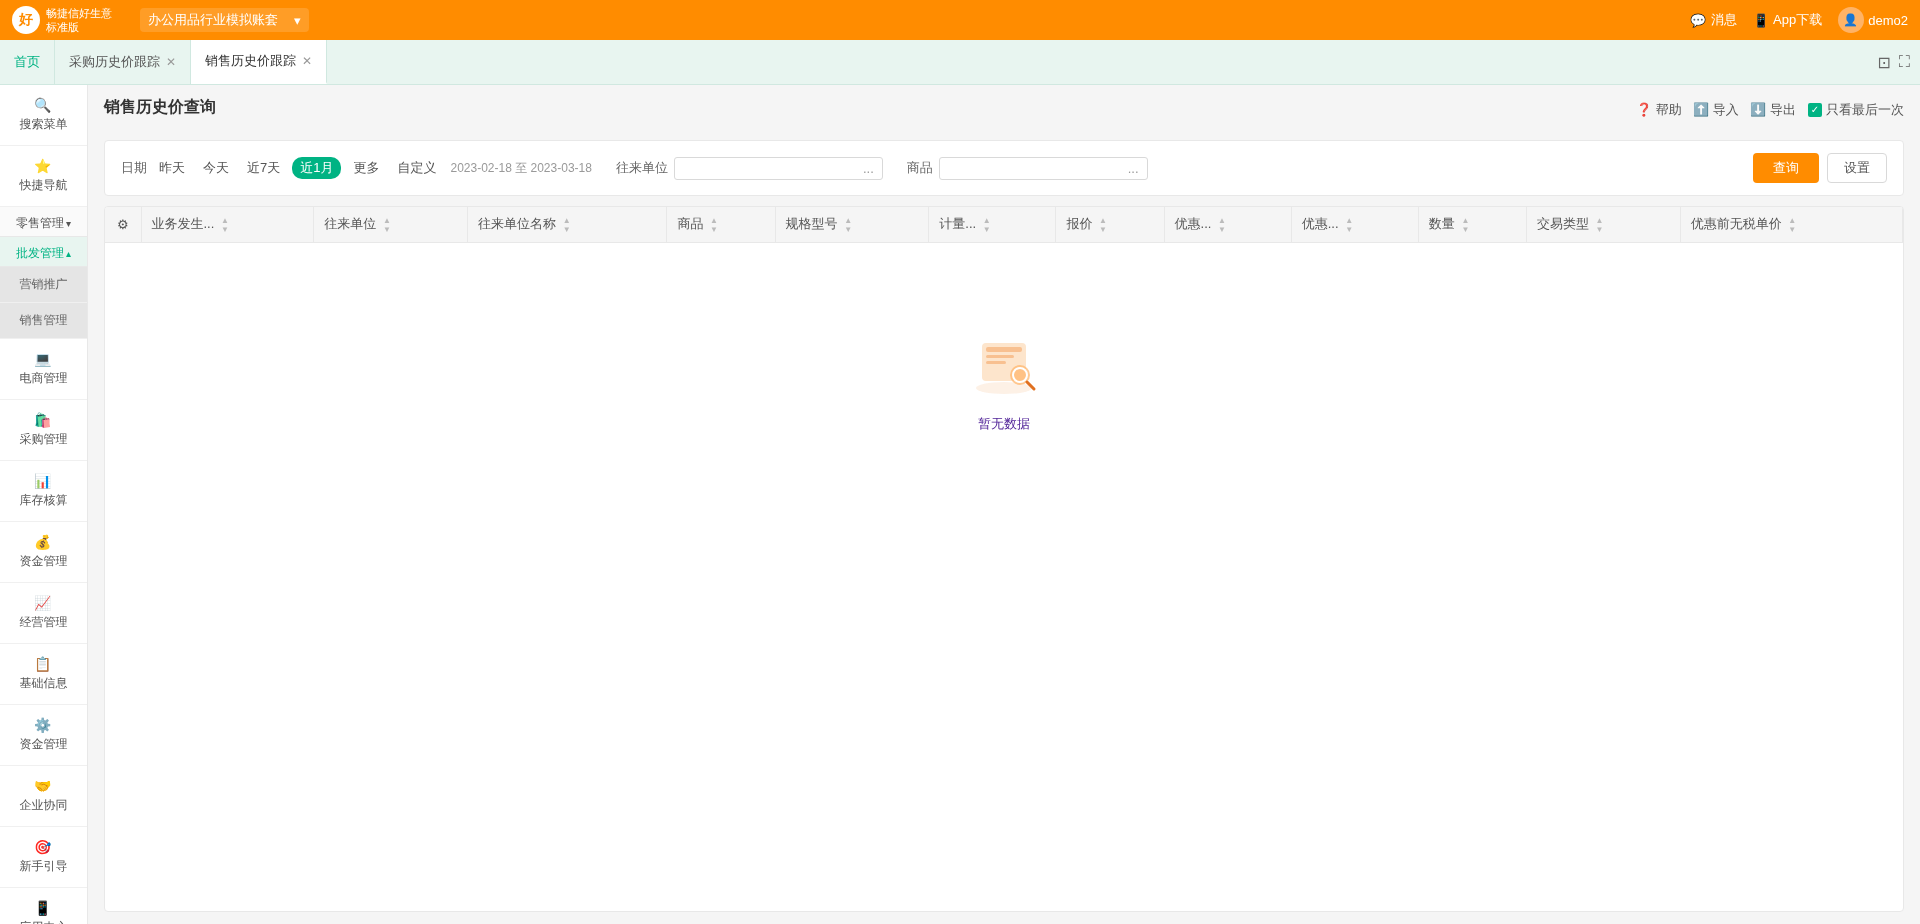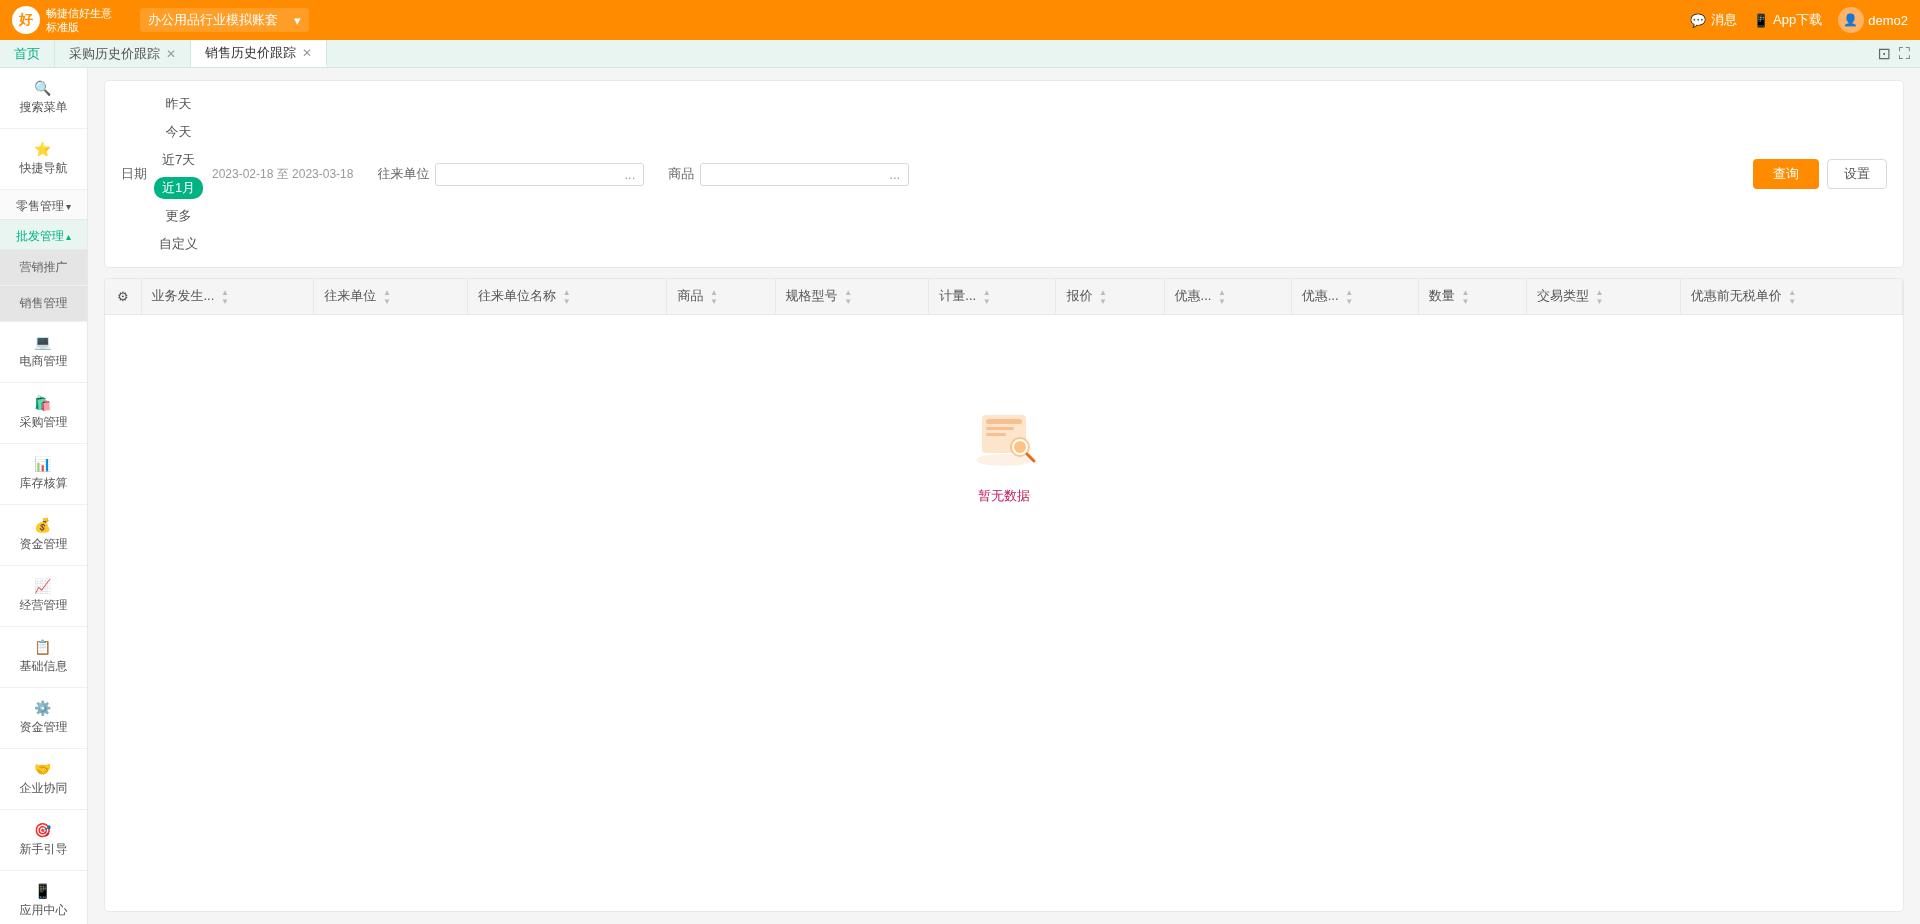--- a/index.html
+++ b/index.html
@@ -74,21 +74,21 @@
       background: #ffb366;
       display: flex;
       align-items: center;
       justify-content: center;
       font-size: 12px;
       color: white;
     }
 
     
     .tab-bar {
-      height: 28px;
+      height: 45px;
       background: #e8f5f0;
       display: flex;
       align-items: stretch;
       flex-shrink: 0;
       border-bottom: 1px solid #d0e8e0;
     }
     .tab-item {
       display: flex;
       align-items: center;
       padding: 0 14px;
@@ -230,21 +230,20 @@
     .field-label {
       font-size: 13px;
       color: #666;
       white-space: nowrap;
     }
     .date-filters {
       display: flex;
       align-items: center;
       gap: 6px;
       font-size: 13px;
-      flex-direction: column;
     }
     .date-btn {
       padding: 2px 6px;
       border-radius: 3px;
       cursor: pointer;
       color: #555;
     }
     .date-btn.active-date {
       background: #00b383;
       color: white;
@@ -378,21 +377,21 @@
       padding: 80px 0;
       color: #999;
     }
     .empty-icon {
       width: 80px;
       height: 80px;
       margin-bottom: 12px;
     }
     .empty-text {
       font-size: 13px;
-      color: #be185d;
+      color: #4c1d95;
     }
   </style>
 </head>
 <body>
 
 <div class="top-header">
   <div class="top-header-left">
     <div class="logo-area">
       <div class="logo-icon">好</div>
       <div class="logo-text">
@@ -505,20 +504,41 @@
     <div class="sidebar-item">
       <span class="item-icon">📱</span>
       <span>应用中心</span>
     </div>
 
   </div>
 
   <div class="content-area">
     <div class="page-content">
 
+      <div style="display:flex; align-items:center; justify-content:space-between; margin-bottom:10px;">
+        <h2 class="page-title">销售历史价查询</h2>
+        <div class="top-toolbar">
+          <div class="toolbar-action">
+            <span>❓</span>
+            <span>帮助</span>
+          </div>
+          <div class="toolbar-action">
+            <span>⬆️</span>
+            <span>导入</span>
+          </div>
+          <div class="toolbar-action">
+            <span>⬇️</span>
+            <span>导出</span>
+          </div>
+          <label class="checkbox-label">
+            <div class="checkbox-checked">✓</div>
+            <span>只看最后一次</span>
+          </label>
+        </div>
+      </div>
 
       <div class="query-panel">
         <div class="query-row">
 
           <div class="query-field">
             <span class="field-label">日期</span>
             <div class="date-filters">
               <span class="date-btn">昨天</span>
               <span class="date-btn">今天</span>
               <span class="date-btn">近7天</span>

